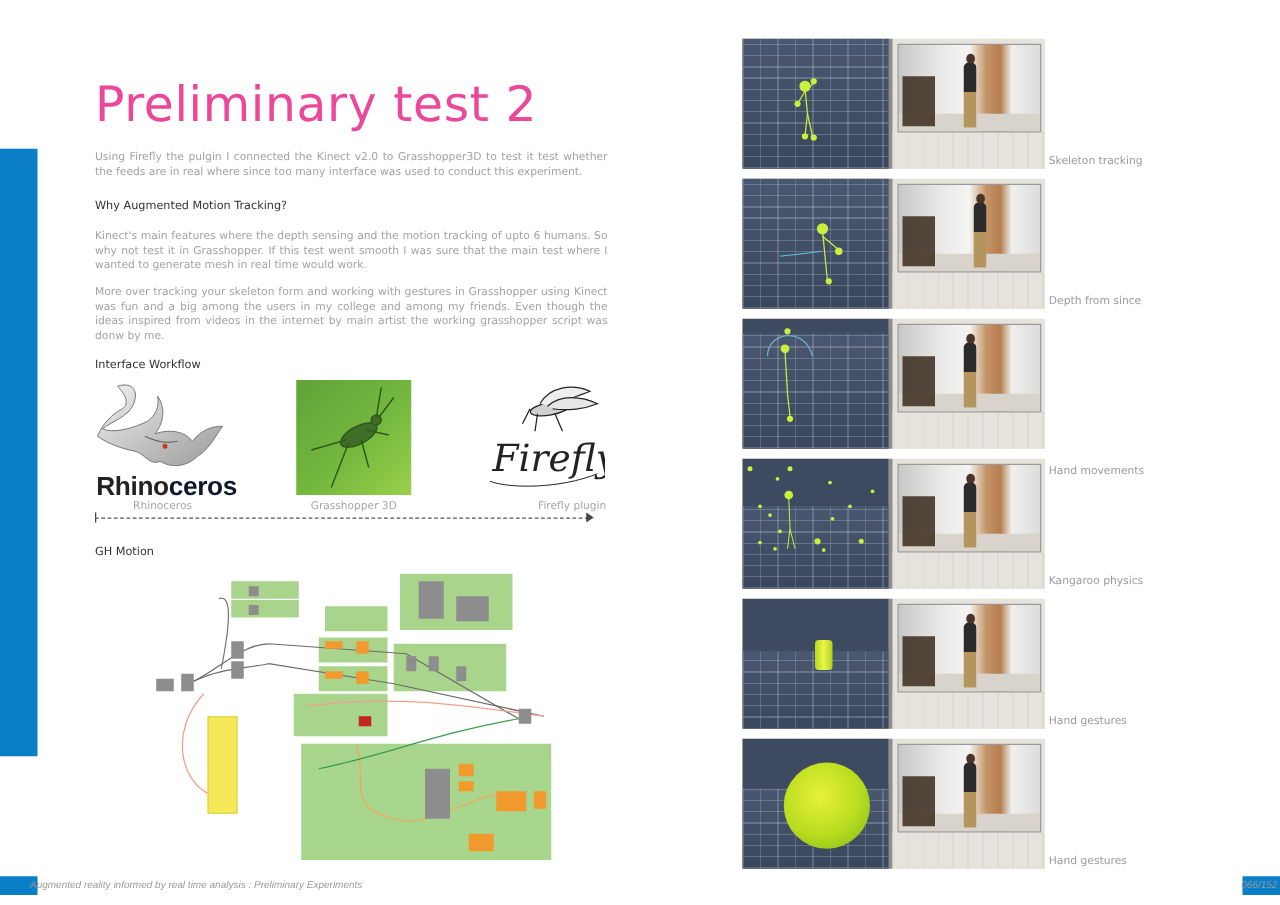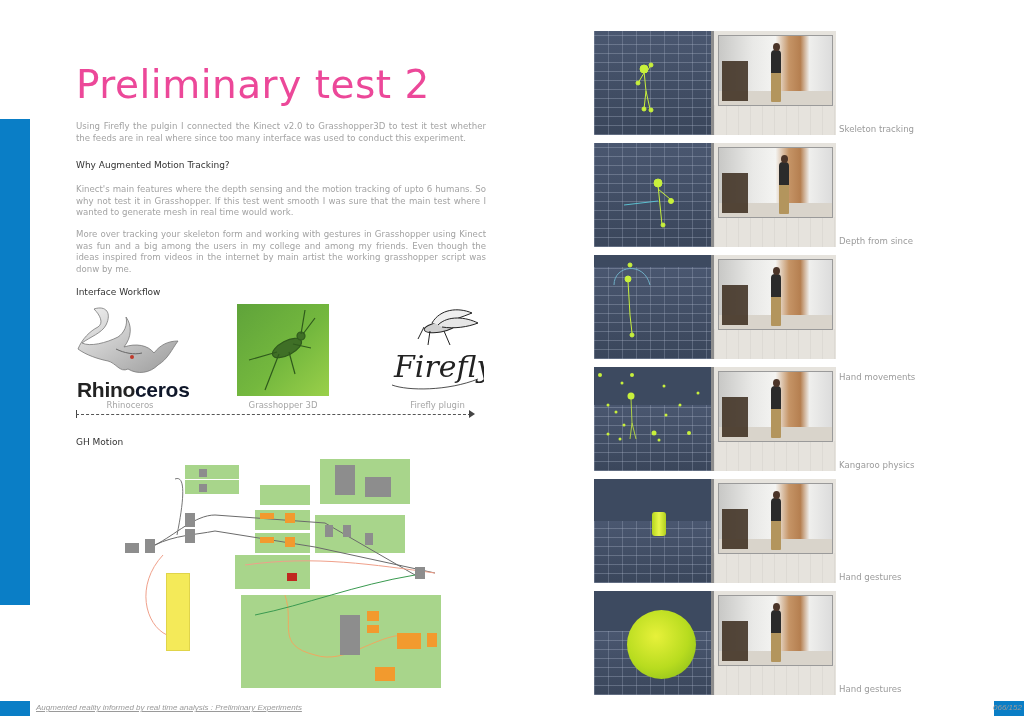--- a/index.html
+++ b/index.html
@@ -2,21 +2,21 @@
 <html><head>
 <meta charset="utf-8">
 <style>
   html, body { margin:0; padding:0; }
   body { width:1024px; height:724px; background:#ffffff; position:relative; overflow:hidden;
          font-family:"DejaVu Sans", sans-serif; color:#8a8a8a; }
   .abs { position:absolute; }
   .blue-bar { left:0; top:119px; width:30px; height:486px; background:#0a7ec6; }
   .foot-bar-left { left:0; top:701px; width:30px; height:15px; background:#0a7ec6; }
   .foot-bar-right { left:994px; top:701px; width:30px; height:15px; background:#0a7ec6; }
-  .foot-text { left:36px; top:703px; font-size:8px; font-style:italic; color:#9a9a9a; font-family:"Liberation Sans", sans-serif;text-decoration:underline; }
+  .foot-text { left:24px; top:703px; font-size:8px; font-style:italic; color:#9a9a9a; font-family:"Liberation Sans", sans-serif; }
   .foot-page { left:953px; top:703px; font-size:8px; font-style:italic; color:#9a9a9a; font-family:"Liberation Sans", sans-serif;padding-left:40px; }
 
   .title { left:76px; top:62px; font-size:39px; font-weight:300; color:#ec4899; letter-spacing:0.5px;
            font-family:"DejaVu Sans", sans-serif; font-weight:normal;text-align:right; }
   .para { left:76px; width:410px; font-size:8.6px; line-height:11.5px; color:#a3a3a3; text-align:justify; }
   .p1 { top:121px; }
   .h-why { left:76px; top:160px; font-size:9px; color:#333; }
   .p2 { top:184px; }
   .p3 { top:229px; }
   .h-iface { left:76px; top:287px; font-size:9px; color:#333; }
@@ -105,21 +105,21 @@
     <path d="M44 18 C52 4 70 2 84 8 C74 12 62 16 52 20" fill="#eee"></path>
     <path d="M50 20 C60 10 78 12 90 18 C80 22 66 24 54 22" fill="#e6e6e6"></path>
     <path d="M36 22 L30 34 M42 26 L40 40 M56 26 L62 40"></path>
   </g>
   <text x="6" y="72" font-family="DejaVu Serif, serif" font-style="italic" font-size="30" fill="#222">Firefly</text>
   <path d="M4 80 C20 86 60 86 90 74" stroke="#222" fill="none" stroke-width="0.8"></path>
 </svg>
 
 <div class="abs wf-label" style="left:90px;width:80px;">Rhinoceros</div>
 <div class="abs wf-label" style="left:233px;width:100px;">Grasshopper 3D</div>
-<div class="abs wf-label" style="left:390px;width:95px;">Firefly plugin</div>
+<div class="abs wf-label" style="left:390px;width:95px;text-align:right;">Firefly plugin</div>
 <div class="abs wf-arrow-tail"></div>
 <div class="abs wf-arrow"></div>
 <div class="abs wf-arrow-head"></div>
 
 <div class="abs h-gh">GH Motion</div>
 
 <svg class="abs gh-area" viewBox="0 0 340 235">
   <g fill="#9fd17f" opacity="0.9">
     <rect x="70" y="10" width="54" height="14"></rect>
     <rect x="70" y="25" width="54" height="14"></rect>

